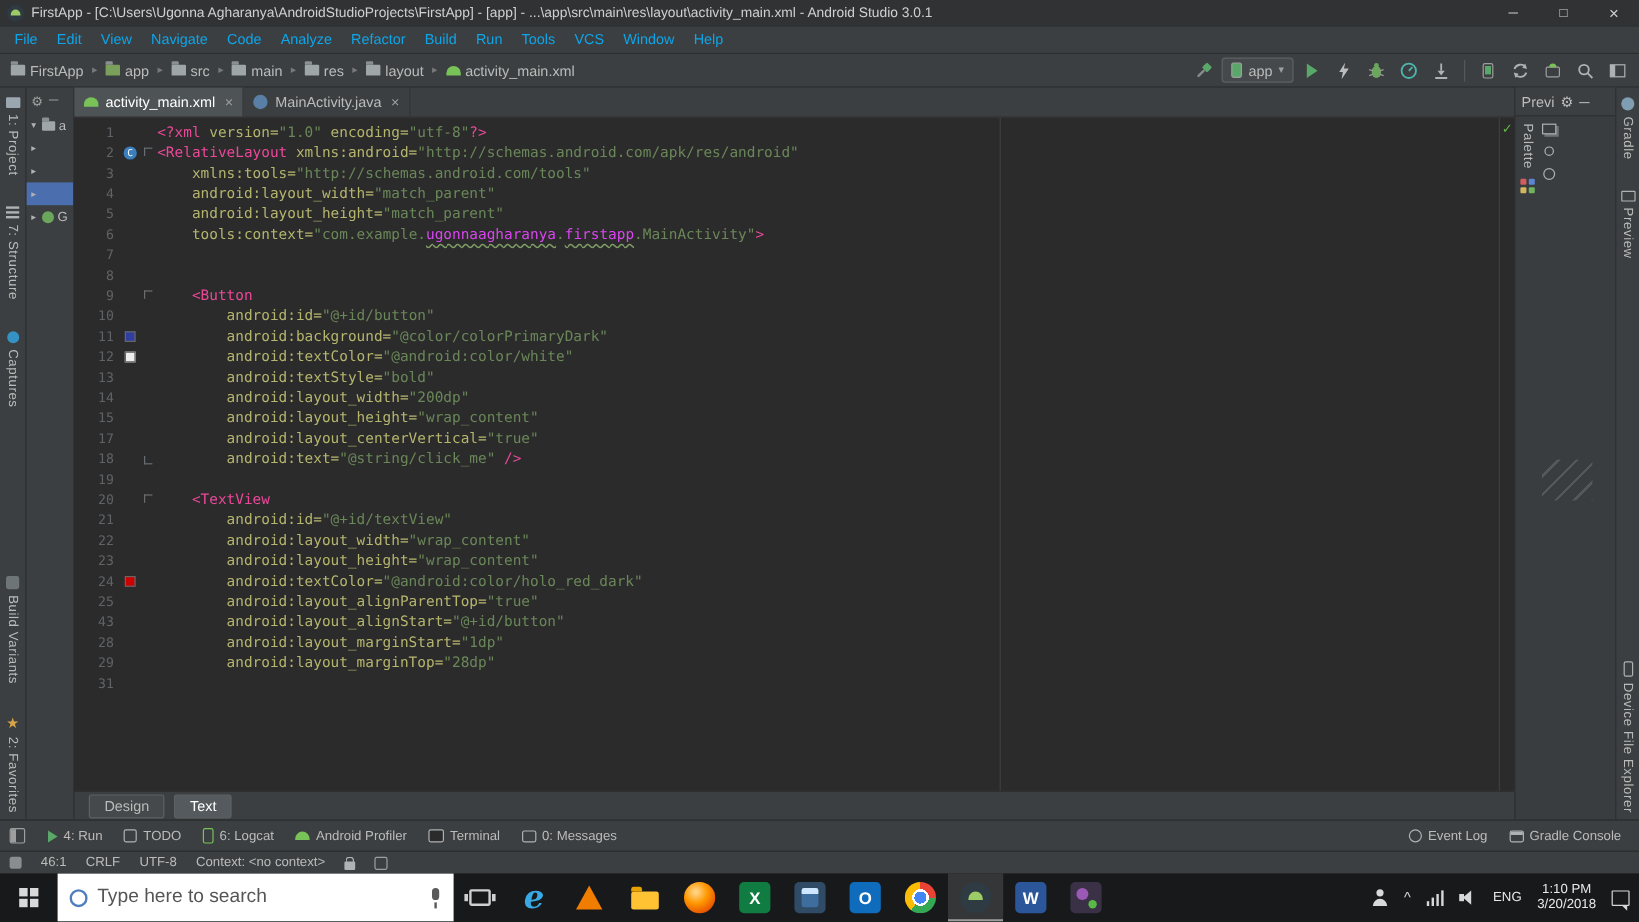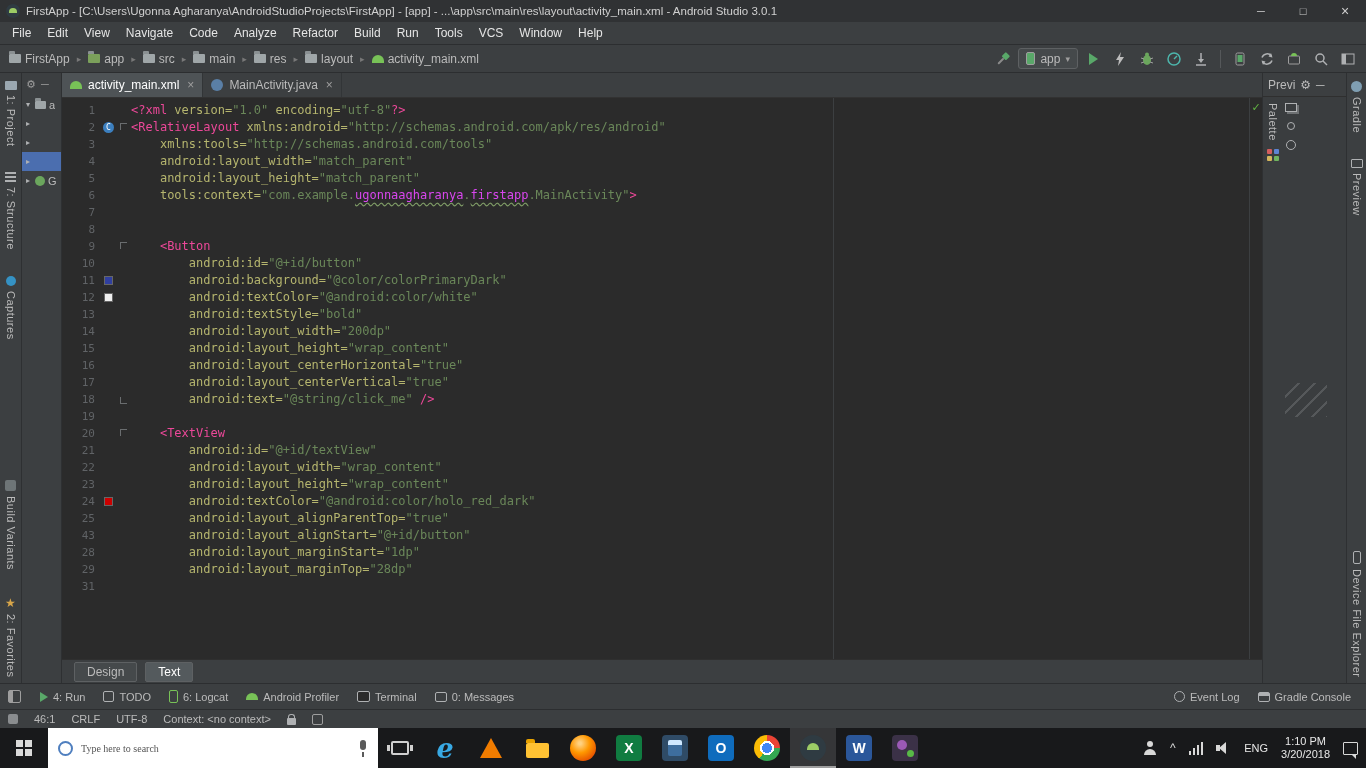--- a/index.html
+++ b/index.html
@@ -11,21 +11,21 @@
 .titlebar{height:22px;background:#303234;display:flex;align-items:center;padding-left:6px;flex:0 0 auto}
 .as-logo{width:14px;height:14px;border-radius:50%;background:#2f3b42;position:relative;margin-right:6px}
 .as-logo::after{content:"";position:absolute;left:3px;top:4px;width:8px;height:5px;border-radius:4px 4px 0 0;background:#9ccc65}
 .title-text{color:#d0d0d0;font-size:11.5px;white-space:nowrap;overflow:hidden}
 .win-controls{margin-left:auto;display:flex;height:22px}
 .win-btn{width:42px;display:flex;align-items:center;justify-content:center;color:#cfcfcf;font-size:11px}
 .win-btn.close{font-size:14px}
 
 
 .menubar{height:23px;background:#3c3f41;display:flex;align-items:center;padding-left:4px;border-bottom:1px solid #2c2e30;flex:0 0 auto}
-.menu-item{padding:0 8px;line-height:23px;color:#e5e5e5}
+.menu-item{padding:0 8px;line-height:23px;color:#0ea5e9}
 
 
 .toolbar{height:28px;background:#3c3f41;display:flex;align-items:center;padding:0 6px;border-bottom:1px solid #2c2e30;flex:0 0 auto}
 .breadcrumbs{display:flex;align-items:center;gap:2px;overflow:hidden;white-space:nowrap}
 .crumb{display:flex;align-items:center;gap:4px;padding:2px 3px;color:#bbb}
 .crumb-sep{color:#787878;font-size:9px;padding:0 2px}
 .cicon{display:inline-block}
 .folder-icon,.project-folder-icon,.module-folder-icon{width:12px;height:9px;background:#9fa6a8;border-radius:1px;position:relative}
 .folder-icon::before,.project-folder-icon::before,.module-folder-icon::before{content:"";position:absolute;top:-3px;left:0;width:6px;height:3px;background:#8a9092;border-radius:1px 1px 0 0}
 .module-folder-icon{background:#7ba05b}
@@ -133,21 +133,21 @@
 .write-lock-icon::before{content:"";position:absolute;top:-4px;left:1px;width:5px;height:4px;border:1.5px solid #afb1b3;border-bottom:none;border-radius:3px 3px 0 0}
 .background-tasks-icon{width:11px;height:11px;border:1px solid #9e9e9e;border-radius:2px}
 
 
 .taskbar{height:40px;background:#18191b;display:flex;align-items:stretch;flex:0 0 auto}
 .start-btn{width:48px;display:flex;align-items:center;justify-content:center}
 .start-icon{display:grid;grid-template-columns:7px 7px;gap:2px}
 .start-icon i{width:7px;height:7px;background:#dadada}
 .search-box{width:330px;background:#fff;display:flex;align-items:center;gap:8px;padding:0 10px}
 .cortana-icon{width:15px;height:15px;border-radius:50%;border:2px solid #4f7fbf;flex:0 0 auto}
-.search-input{flex:1;border:none;outline:none;background:transparent;font-size:10px;color:#444;font-family:Liberation Serif, serif}
+.search-input{flex:1;border:none;outline:none;background:transparent;font-size:16px;color:#444;font-family:Liberation Sans, sans-serif}
 .search-input::placeholder{color:#555}
 .mic-icon{position:relative;width:10px;height:17px;flex:0 0 auto}
 .mic-icon::before{content:"";position:absolute;top:0;left:2px;width:6px;height:10px;background:#5a5a5a;border-radius:3px}
 .mic-icon::after{content:"";position:absolute;bottom:0;left:4px;width:2px;height:5px;background:#5a5a5a}
 .taskview-btn{width:44px;display:flex;align-items:center;justify-content:center}
 .taskview-icon{width:18px;height:14px;border:2px solid #d0d0d0;border-radius:2px;position:relative}
 .taskview-icon::before{content:"";position:absolute;left:-6px;top:2px;width:3px;height:6px;background:#d0d0d0}
 .taskview-icon::after{content:"";position:absolute;right:-6px;top:2px;width:3px;height:6px;background:#d0d0d0}
 .tb-apps{display:flex;align-items:stretch}
 .tb-app{width:46px;display:flex;align-items:center;justify-content:center;position:relative}
@@ -416,21 +416,20 @@
             <div class="cl"><span class="ln">6</span><span class="lmark"></span><span class="lfold"></span><span class="ctext"><span class="c-p">    </span><span class="c-a">tools:context=</span><span class="c-v">"com.example.</span><span class="c-w">ugonnaagharanya</span><span class="c-v">.</span><span class="c-w">firstapp</span><span class="c-v">.MainActivity"</span><span class="c-t">&gt;</span></span></div>
             <div class="cl"><span class="ln">7</span><span class="lmark"></span><span class="lfold"></span><span class="ctext"></span></div>
             <div class="cl"><span class="ln">8</span><span class="lmark"></span><span class="lfold"></span><span class="ctext"></span></div>
             <div class="cl"><span class="ln">9</span><span class="lmark"></span><span class="lfold"><span class="fmark f-start"></span></span><span class="ctext"><span class="c-p">    </span><span class="c-t">&lt;Button</span></span></div>
             <div class="cl"><span class="ln">10</span><span class="lmark"></span><span class="lfold"></span><span class="ctext"><span class="c-p">        </span><span class="c-a">android:id=</span><span class="c-v">"@+id/button"</span></span></div>
             <div class="cl"><span class="ln">11</span><span class="lmark"><span class="swatch" style="background: rgb(48, 63, 159);"></span></span><span class="lfold"></span><span class="ctext"><span class="c-p">        </span><span class="c-a">android:background=</span><span class="c-v">"@color/colorPrimaryDark"</span></span></div>
             <div class="cl"><span class="ln">12</span><span class="lmark"><span class="swatch" style="background: rgb(238, 238, 238);"></span></span><span class="lfold"></span><span class="ctext"><span class="c-p">        </span><span class="c-a">android:textColor=</span><span class="c-v">"@android:color/white"</span></span></div>
             <div class="cl"><span class="ln">13</span><span class="lmark"></span><span class="lfold"></span><span class="ctext"><span class="c-p">        </span><span class="c-a">android:textStyle=</span><span class="c-v">"bold"</span></span></div>
             <div class="cl"><span class="ln">14</span><span class="lmark"></span><span class="lfold"></span><span class="ctext"><span class="c-p">        </span><span class="c-a">android:layout_width=</span><span class="c-v">"200dp"</span></span></div>
             <div class="cl"><span class="ln">15</span><span class="lmark"></span><span class="lfold"></span><span class="ctext"><span class="c-p">        </span><span class="c-a">android:layout_height=</span><span class="c-v">"wrap_content"</span></span></div>
-            <div class="cl"><span class="ln">16</span><span class="lmark"></span><span class="lfold"></span><span class="ctext"><span class="c-p">        </span><span class="c-a">android:layout_centerHorizontal=</span><span class="c-v">"true"</span></span></div>
             <div class="cl"><span class="ln">17</span><span class="lmark"></span><span class="lfold"></span><span class="ctext"><span class="c-p">        </span><span class="c-a">android:layout_centerVertical=</span><span class="c-v">"true"</span></span></div>
             <div class="cl"><span class="ln">18</span><span class="lmark"></span><span class="lfold"><span class="fmark f-end"></span></span><span class="ctext"><span class="c-p">        </span><span class="c-a">android:text=</span><span class="c-v">"@string/click_me"</span><span class="c-t"> /&gt;</span></span></div>
             <div class="cl"><span class="ln">19</span><span class="lmark"></span><span class="lfold"></span><span class="ctext"></span></div>
             <div class="cl"><span class="ln">20</span><span class="lmark"></span><span class="lfold"><span class="fmark f-start"></span></span><span class="ctext"><span class="c-p">    </span><span class="c-t">&lt;TextView</span></span></div>
             <div class="cl"><span class="ln">21</span><span class="lmark"></span><span class="lfold"></span><span class="ctext"><span class="c-p">        </span><span class="c-a">android:id=</span><span class="c-v">"@+id/textView"</span></span></div>
             <div class="cl"><span class="ln">22</span><span class="lmark"></span><span class="lfold"></span><span class="ctext"><span class="c-p">        </span><span class="c-a">android:layout_width=</span><span class="c-v">"wrap_content"</span></span></div>
             <div class="cl"><span class="ln">23</span><span class="lmark"></span><span class="lfold"></span><span class="ctext"><span class="c-p">        </span><span class="c-a">android:layout_height=</span><span class="c-v">"wrap_content"</span></span></div>
             <div class="cl"><span class="ln">24</span><span class="lmark"><span class="swatch" style="background: rgb(204, 0, 0);"></span></span><span class="lfold"></span><span class="ctext"><span class="c-p">        </span><span class="c-a">android:textColor=</span><span class="c-v">"@android:color/holo_red_dark"</span></span></div>
             <div class="cl"><span class="ln">25</span><span class="lmark"></span><span class="lfold"></span><span class="ctext"><span class="c-p">        </span><span class="c-a">android:layout_alignParentTop=</span><span class="c-v">"true"</span></span></div>
             <div class="cl"><span class="ln">43</span><span class="lmark"></span><span class="lfold"></span><span class="ctext"><span class="c-p">        </span><span class="c-a">android:layout_alignStart=</span><span class="c-v">"@+id/button"</span></span></div>

